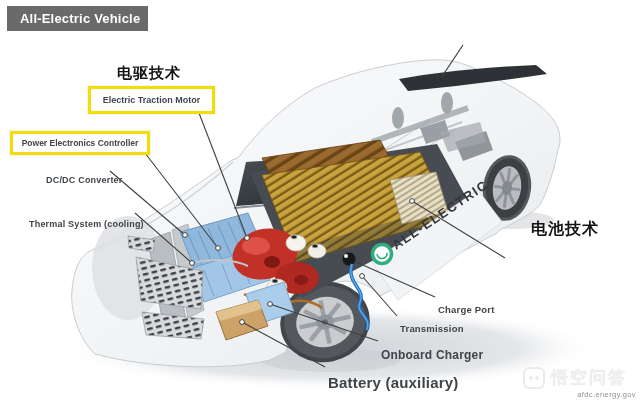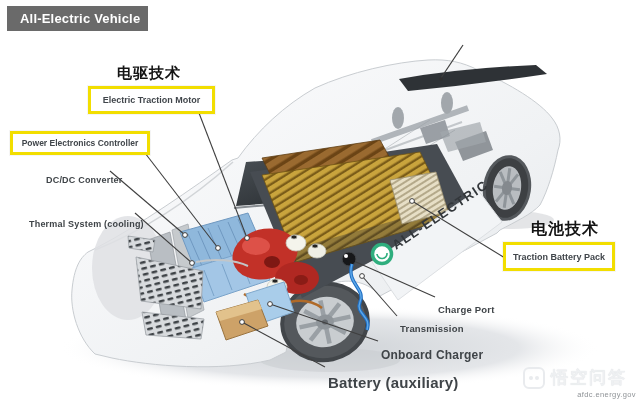--- a/index.html
+++ b/index.html
@@ -239,23 +239,20 @@
 
   <div class="abs zh" style="left:117px;top:64px;">电驱技术</div>
   <div class="abs zh" style="left:531px;top:219px;font-size:16px;">电池技术</div>
 
   <div class="abs hl-box" style="left:88px;top:86px;width:127px;height:28px;">
     <span>Electric Traction Motor</span>
   </div>
   <div class="abs hl-box" style="left:10px;top:131px;width:140px;height:24px;">
     <span style="font-size:8.5px;">Power Electronics Controller</span>
   </div>
-  <div class="abs hl-box" style="left:503px;top:242px;width:112px;height:29px;">
-    <span>Traction Battery Pack</span>
-  </div>
 
   <div class="abs lbl" style="left:46px;top:163px;">DC/DC Converter</div>
   <div class="abs lbl" style="left:29px;top:207px;">Thermal System (cooling)</div>
   <div class="abs lbl" style="left:438px;top:292px;font-size:9.5px;">Charge Port</div>
   <div class="abs lbl" style="left:400px;top:311px;font-size:9.5px;">Transmission</div>
   <div class="abs lbl" style="left:381px;top:336px;font-size:12px;">Onboard Charger</div>
   <div class="abs lbl" style="left:328px;top:362px;font-size:15px;">Battery (auxiliary)</div>
 
   <div class="abs watermark">
     <span class="wm-icon">

